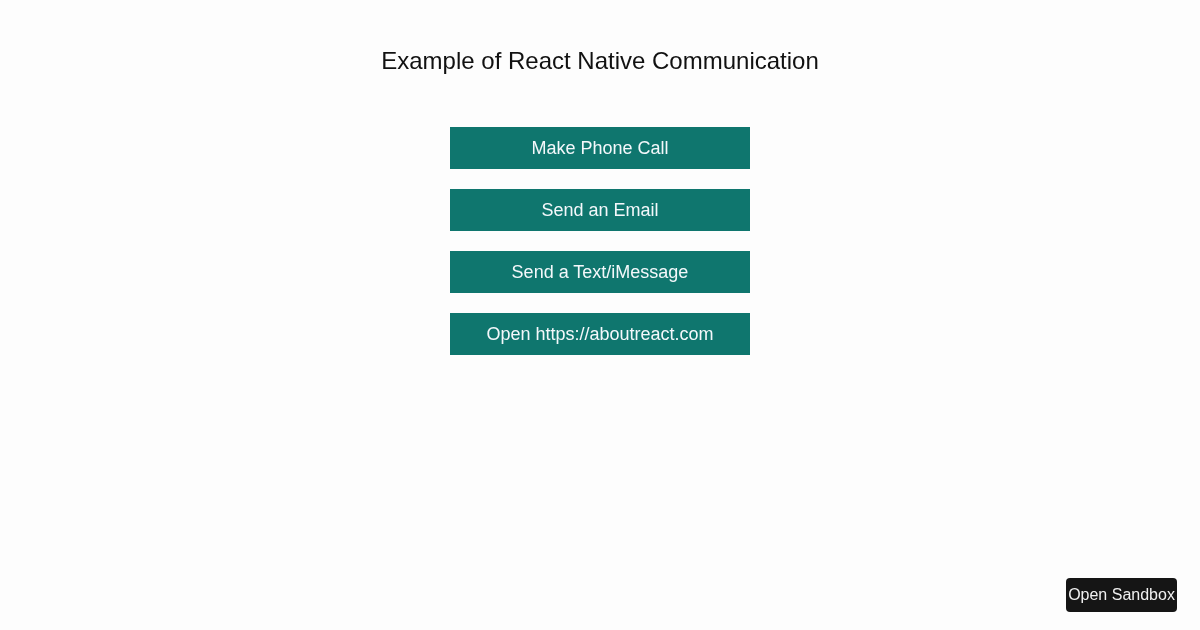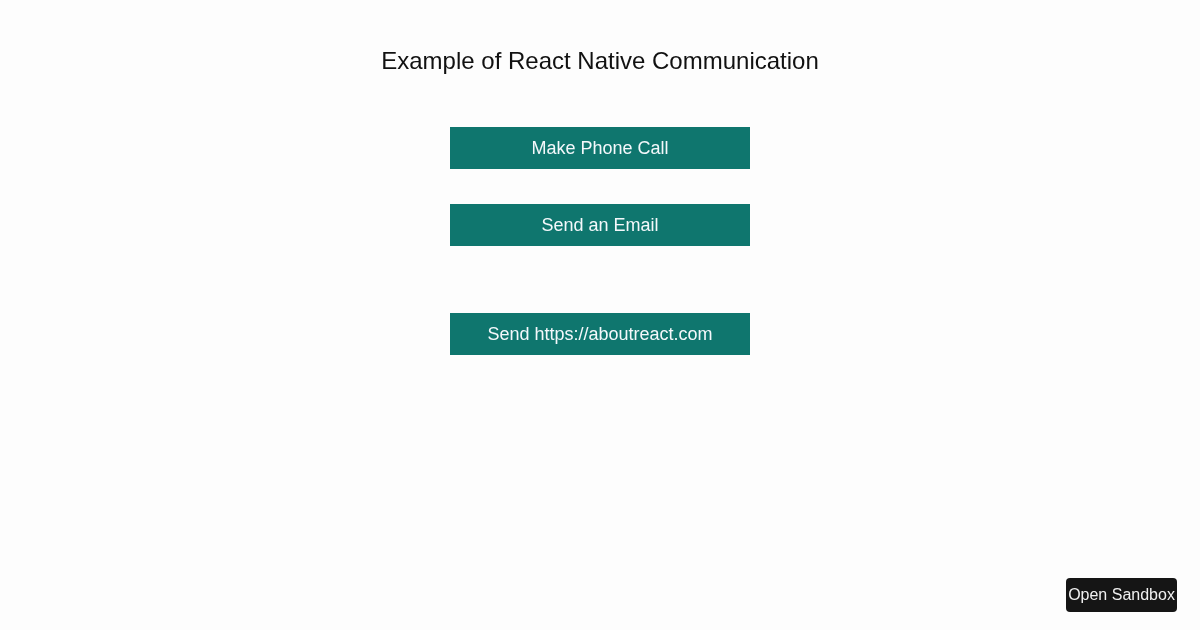--- a/index.html
+++ b/index.html
@@ -35,21 +35,21 @@
       color: #f4f8fb;
       font-size: 18px;
       line-height: 42px;
       text-align: center;
       cursor: pointer;
       border: none;
       padding: 0;
       font-family: "Liberation Sans", sans-serif;
     }
     .btn-1 { top: 127px; }
-    .btn-2 { top: 189px; margin-top: 15px; }
+    .btn-2 { top: 189px; }
     .btn-3 { top: 251px; }
     .btn-4 { top: 313px; }
     .sandbox {
       position: absolute;
       left: 1066px;
       top: 578px;
       width: 111px;
       height: 34px;
       background: #151515;
       color: #f0f0f0;
@@ -62,16 +62,17 @@
     }
   </style>
 </head>
 <body>
 
 <div class="page">
   <div class="title">Example of React Native Communication</div>
 
   <div class="btn btn-1">Make Phone Call</div>
   <div class="btn btn-2">Send an Email</div>
-  <div class="btn btn-4">Send https://aboutreact.com</div>
+  <div class="btn btn-3">Send a Text/iMessage</div>
+  <div class="btn btn-4">Open https://aboutreact.com</div>
 
   <div class="sandbox">Open Sandbox</div>
 </div>
 
 </body></html>

